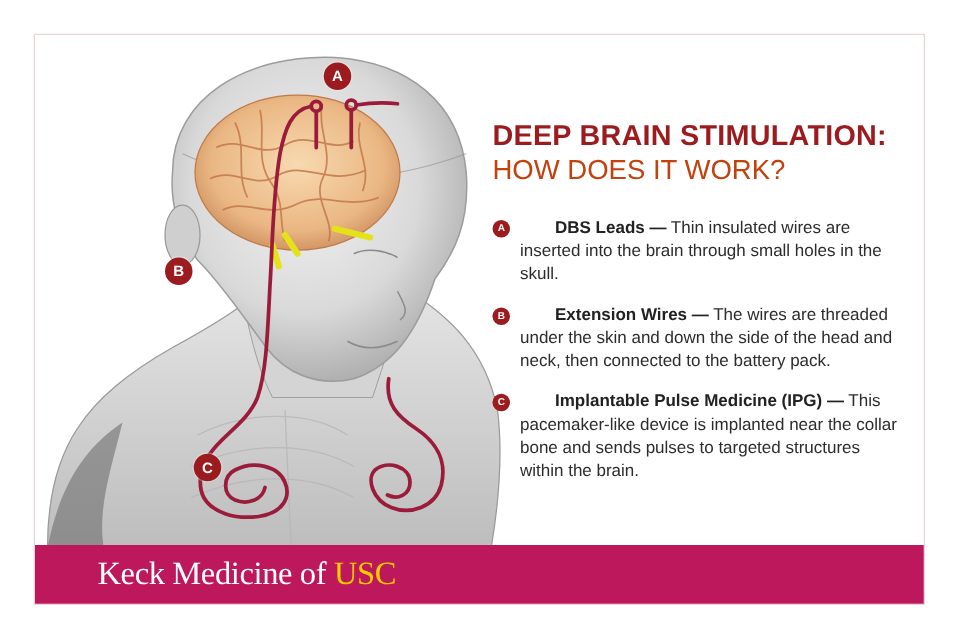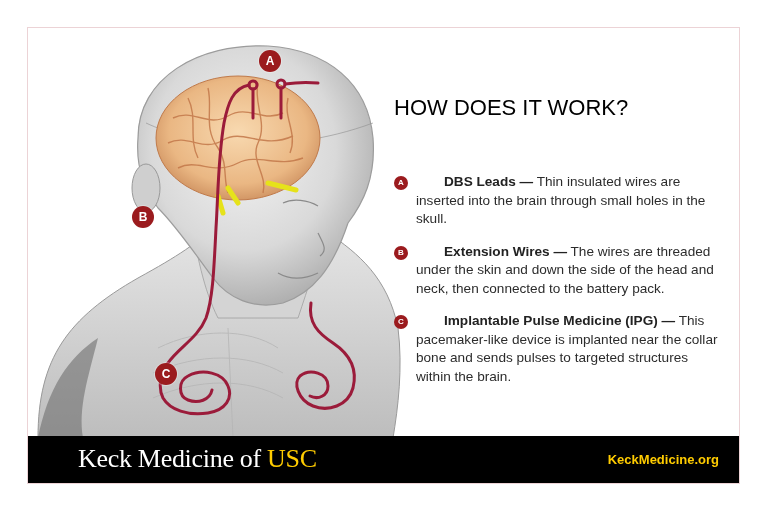--- a/index.html
+++ b/index.html
@@ -7,30 +7,30 @@
       width: 768px; height: 512px; background: #ffffff; position: relative; overflow: hidden;
       font-family: "Liberation Sans", sans-serif;
     }
     .frame {
       position: absolute; left: 27px; top: 27px; width: 713px; height: 457px;
       border: 1px solid #ecd3d6; box-sizing: border-box; background: #fff; overflow: hidden;
     }
     .illustration { position: absolute; left: 0; top: 0; width: 713px; height: 410px; }
     .title-block { position: absolute; left: 366px; top: 66px; width: 340px; }
     .title-line1 { color: #9b1b1e; font-weight: bold; font-size: 23px; letter-spacing: 0.2px; line-height: 28px; white-space: nowrap; }
-    .title-line2 { color: #000000; font-weight: normal; font-size: 22px; line-height: 28px; white-space: nowrap; }
+    .title-line2 { color: #c2410c; font-weight: normal; font-size: 22px; line-height: 28px; white-space: nowrap; }
     .items { position: absolute; left: 366px; top: 145px; width: 330px; }
     .item { position: relative; padding-left: 22px; margin-bottom: 14px; color: #2c2c2c; font-size: 13.6px; line-height: 18.5px; }
     .item .badge {
       position: absolute; left: 0; top: 3px; width: 14px; height: 14px; border-radius: 50%;
       background: #9b1b1e; color: #fff; font-size: 8px; font-weight: bold; text-align: center; line-height: 14px;
     }
     .item .label { font-weight: bold; color: #222; padding-left: 28px; }
     .footer {
-      position: absolute; left: 0; top: 408px; width: 713px; height: 56px; background: #000000;
+      position: absolute; left: 0; top: 408px; width: 713px; height: 56px; background: #be185d;
     }
     .footer .brand {
       position: absolute; left: 50px; top: 8px; font-family: "Liberation Serif", serif; font-size: 26px; color: #ffffff; letter-spacing: -0.3px;
     }
     .footer .brand .usc { color: #ffcc00; }
     .footer .url {
       position: absolute; right: 22px; top: 16px; font-size: 13px; font-weight: bold; color: #ffcc00;
     }
     .marker {
       position: absolute; width: 22px; height: 22px; border-radius: 50%; background: #9b1b1e;
@@ -116,20 +116,21 @@
 
       <path d="M283 275 C 280 295, 290 305, 305 315 C 320 325, 330 340, 325 360 C 320 378, 300 384, 285 378 C 270 372, 265 355, 272 348 C 282 340, 300 345, 300 358 C 300 368, 290 372, 282 368"></path>
     </g>
   </svg>
 
   <div class="marker" style="left:231px; top:22px;">A</div>
   <div class="marker" style="left:104px; top:178px;">B</div>
   <div class="marker" style="left:127px; top:335px;">C</div>
 
   <div class="title-block">
+    <div class="title-line1">DEEP BRAIN STIMULATION:</div>
     <div class="title-line2">HOW DOES IT WORK?</div>
   </div>
 
   <div class="items">
     <div class="item">
       <span class="badge">A</span>
       <span class="label">DBS Leads —</span><span> Thin insulated wires are inserted into the brain through small holes in the skull.</span>
     </div>
     <div class="item">
       <span class="badge">B</span>
@@ -138,15 +139,14 @@
     <div class="item">
       <span class="badge">C</span>
       <span class="label">Implantable Pulse Medicine (IPG) —</span><span> This pacemaker-like device is implanted near the collar bone and sends pulses to targeted structures within the brain.</span>
     </div>
   </div>
 
   <div class="footer">
     <div class="brand">
       <span>Keck Medicine of </span><span class="usc">USC</span>
     </div>
-    <div class="url">KeckMedicine.org</div>
   </div>
 </div>
 
 </body></html>

